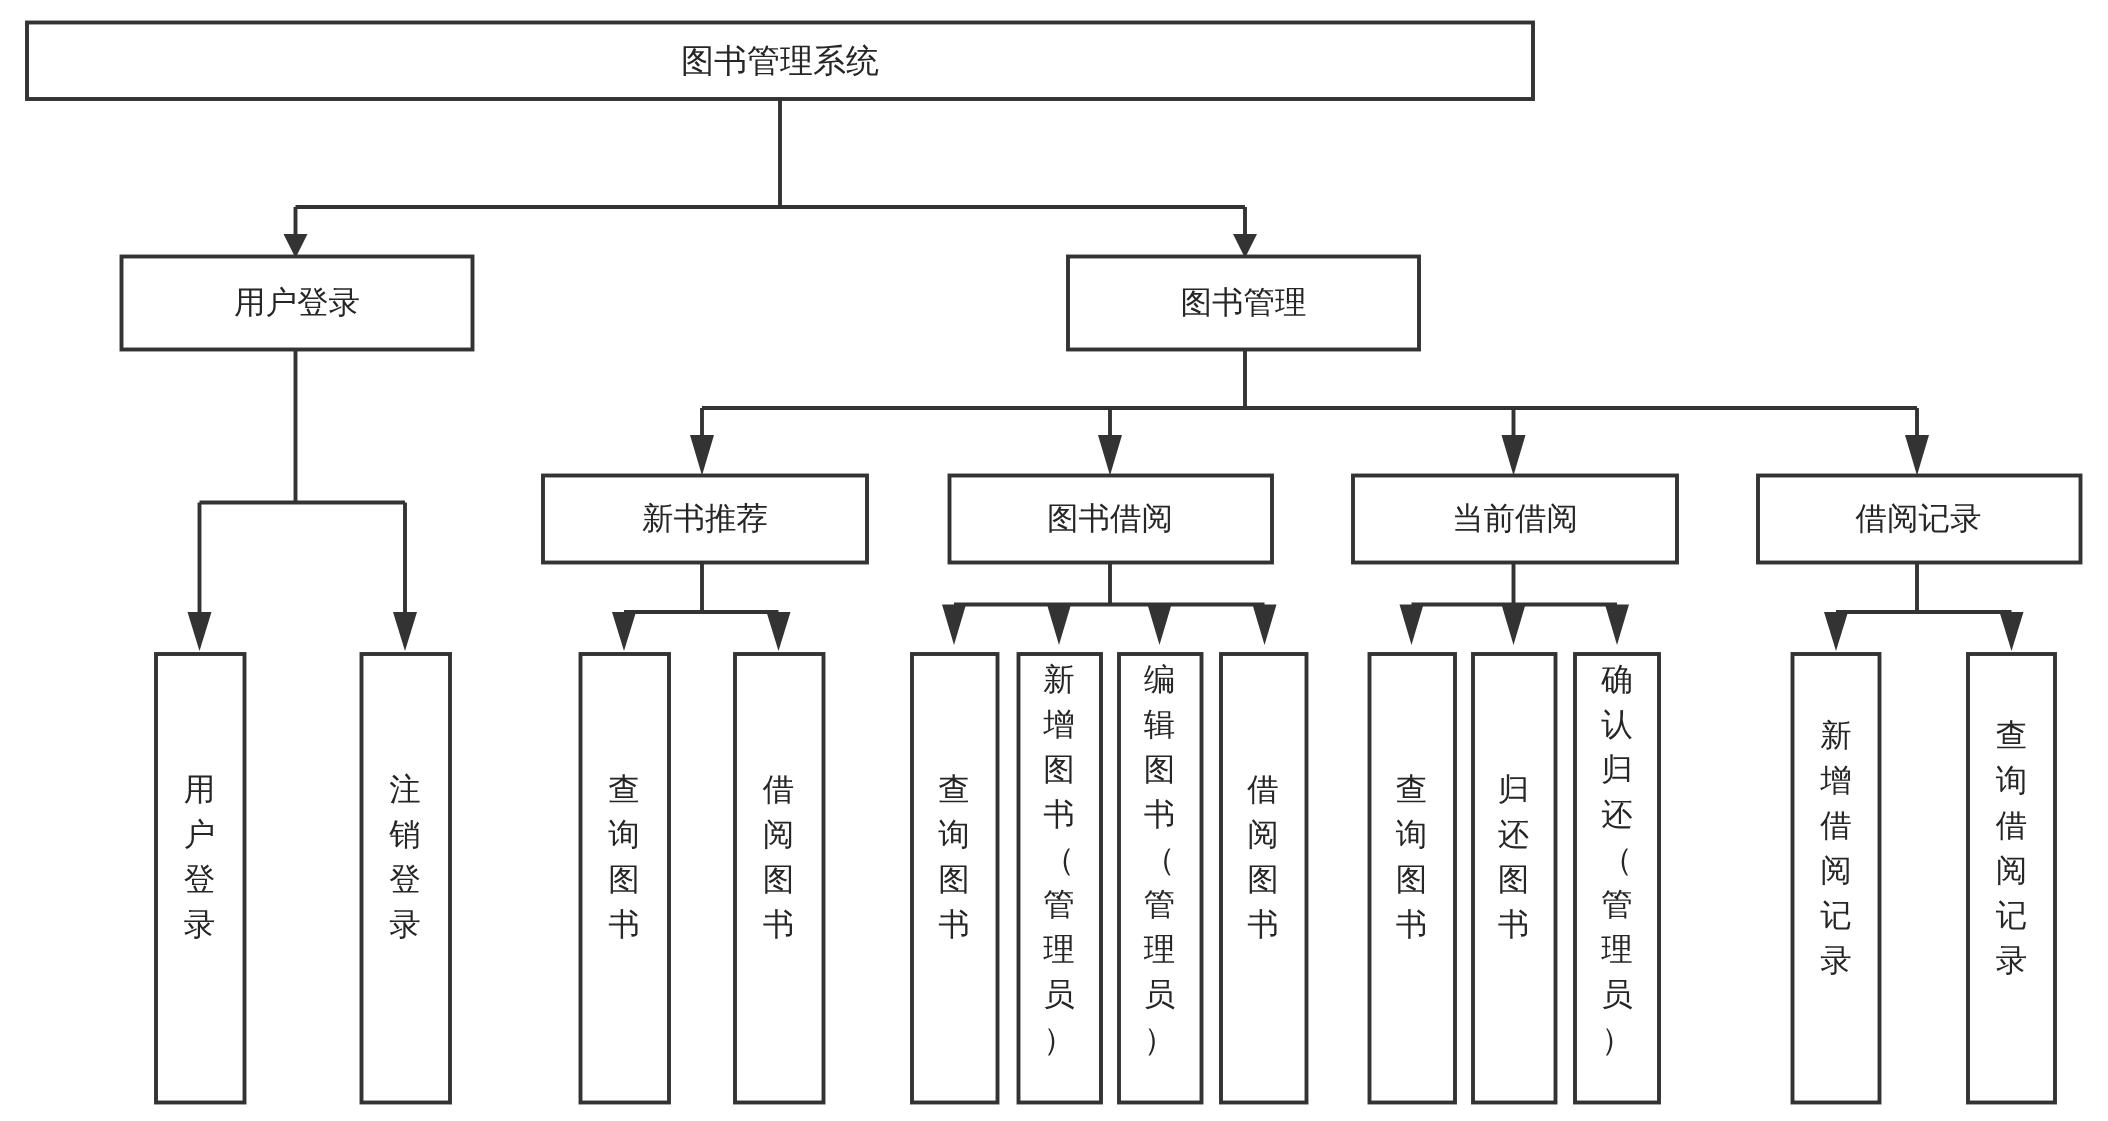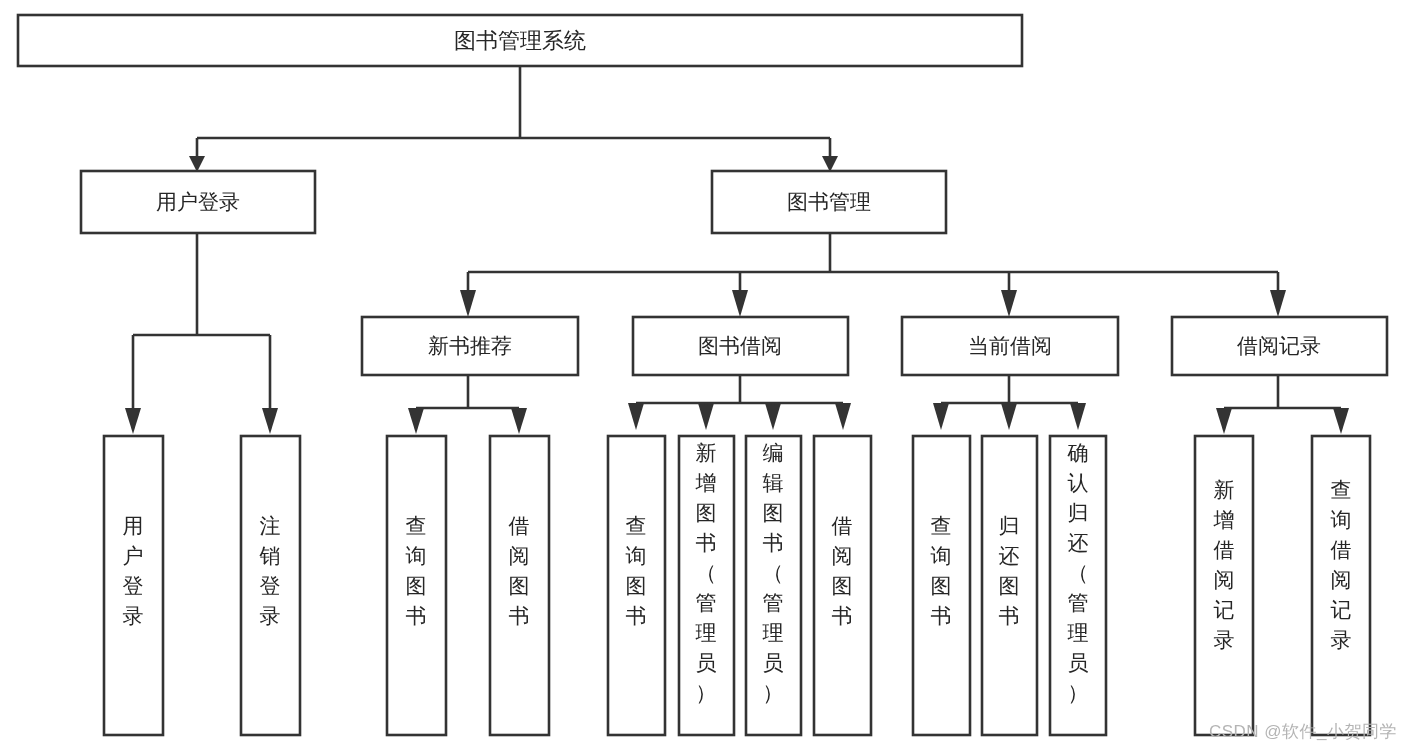--- a/index.html
+++ b/index.html
@@ -222,14 +222,13 @@
       <text class="node-label-vertical" x="1224" y="497"><tspan x="1224" dy="0">新</tspan><tspan x="1224" dy="30">增</tspan><tspan x="1224" dy="30">借</tspan><tspan x="1224" dy="30">阅</tspan><tspan x="1224" dy="30">记</tspan><tspan x="1224" dy="30">录</tspan></text>
     </g>
 
     <g>
       <rect class="node-box" x="1312" y="436" width="58" height="299"></rect>
       <text class="node-label-vertical" x="1341" y="497"><tspan x="1341" dy="0">查</tspan><tspan x="1341" dy="30">询</tspan><tspan x="1341" dy="30">借</tspan><tspan x="1341" dy="30">阅</tspan><tspan x="1341" dy="30">记</tspan><tspan x="1341" dy="30">录</tspan></text>
     </g>
 
   </svg>
 
-  <div class="watermark">CSDN @软件_小贺同学</div>
 </div>
 
 </body></html>

